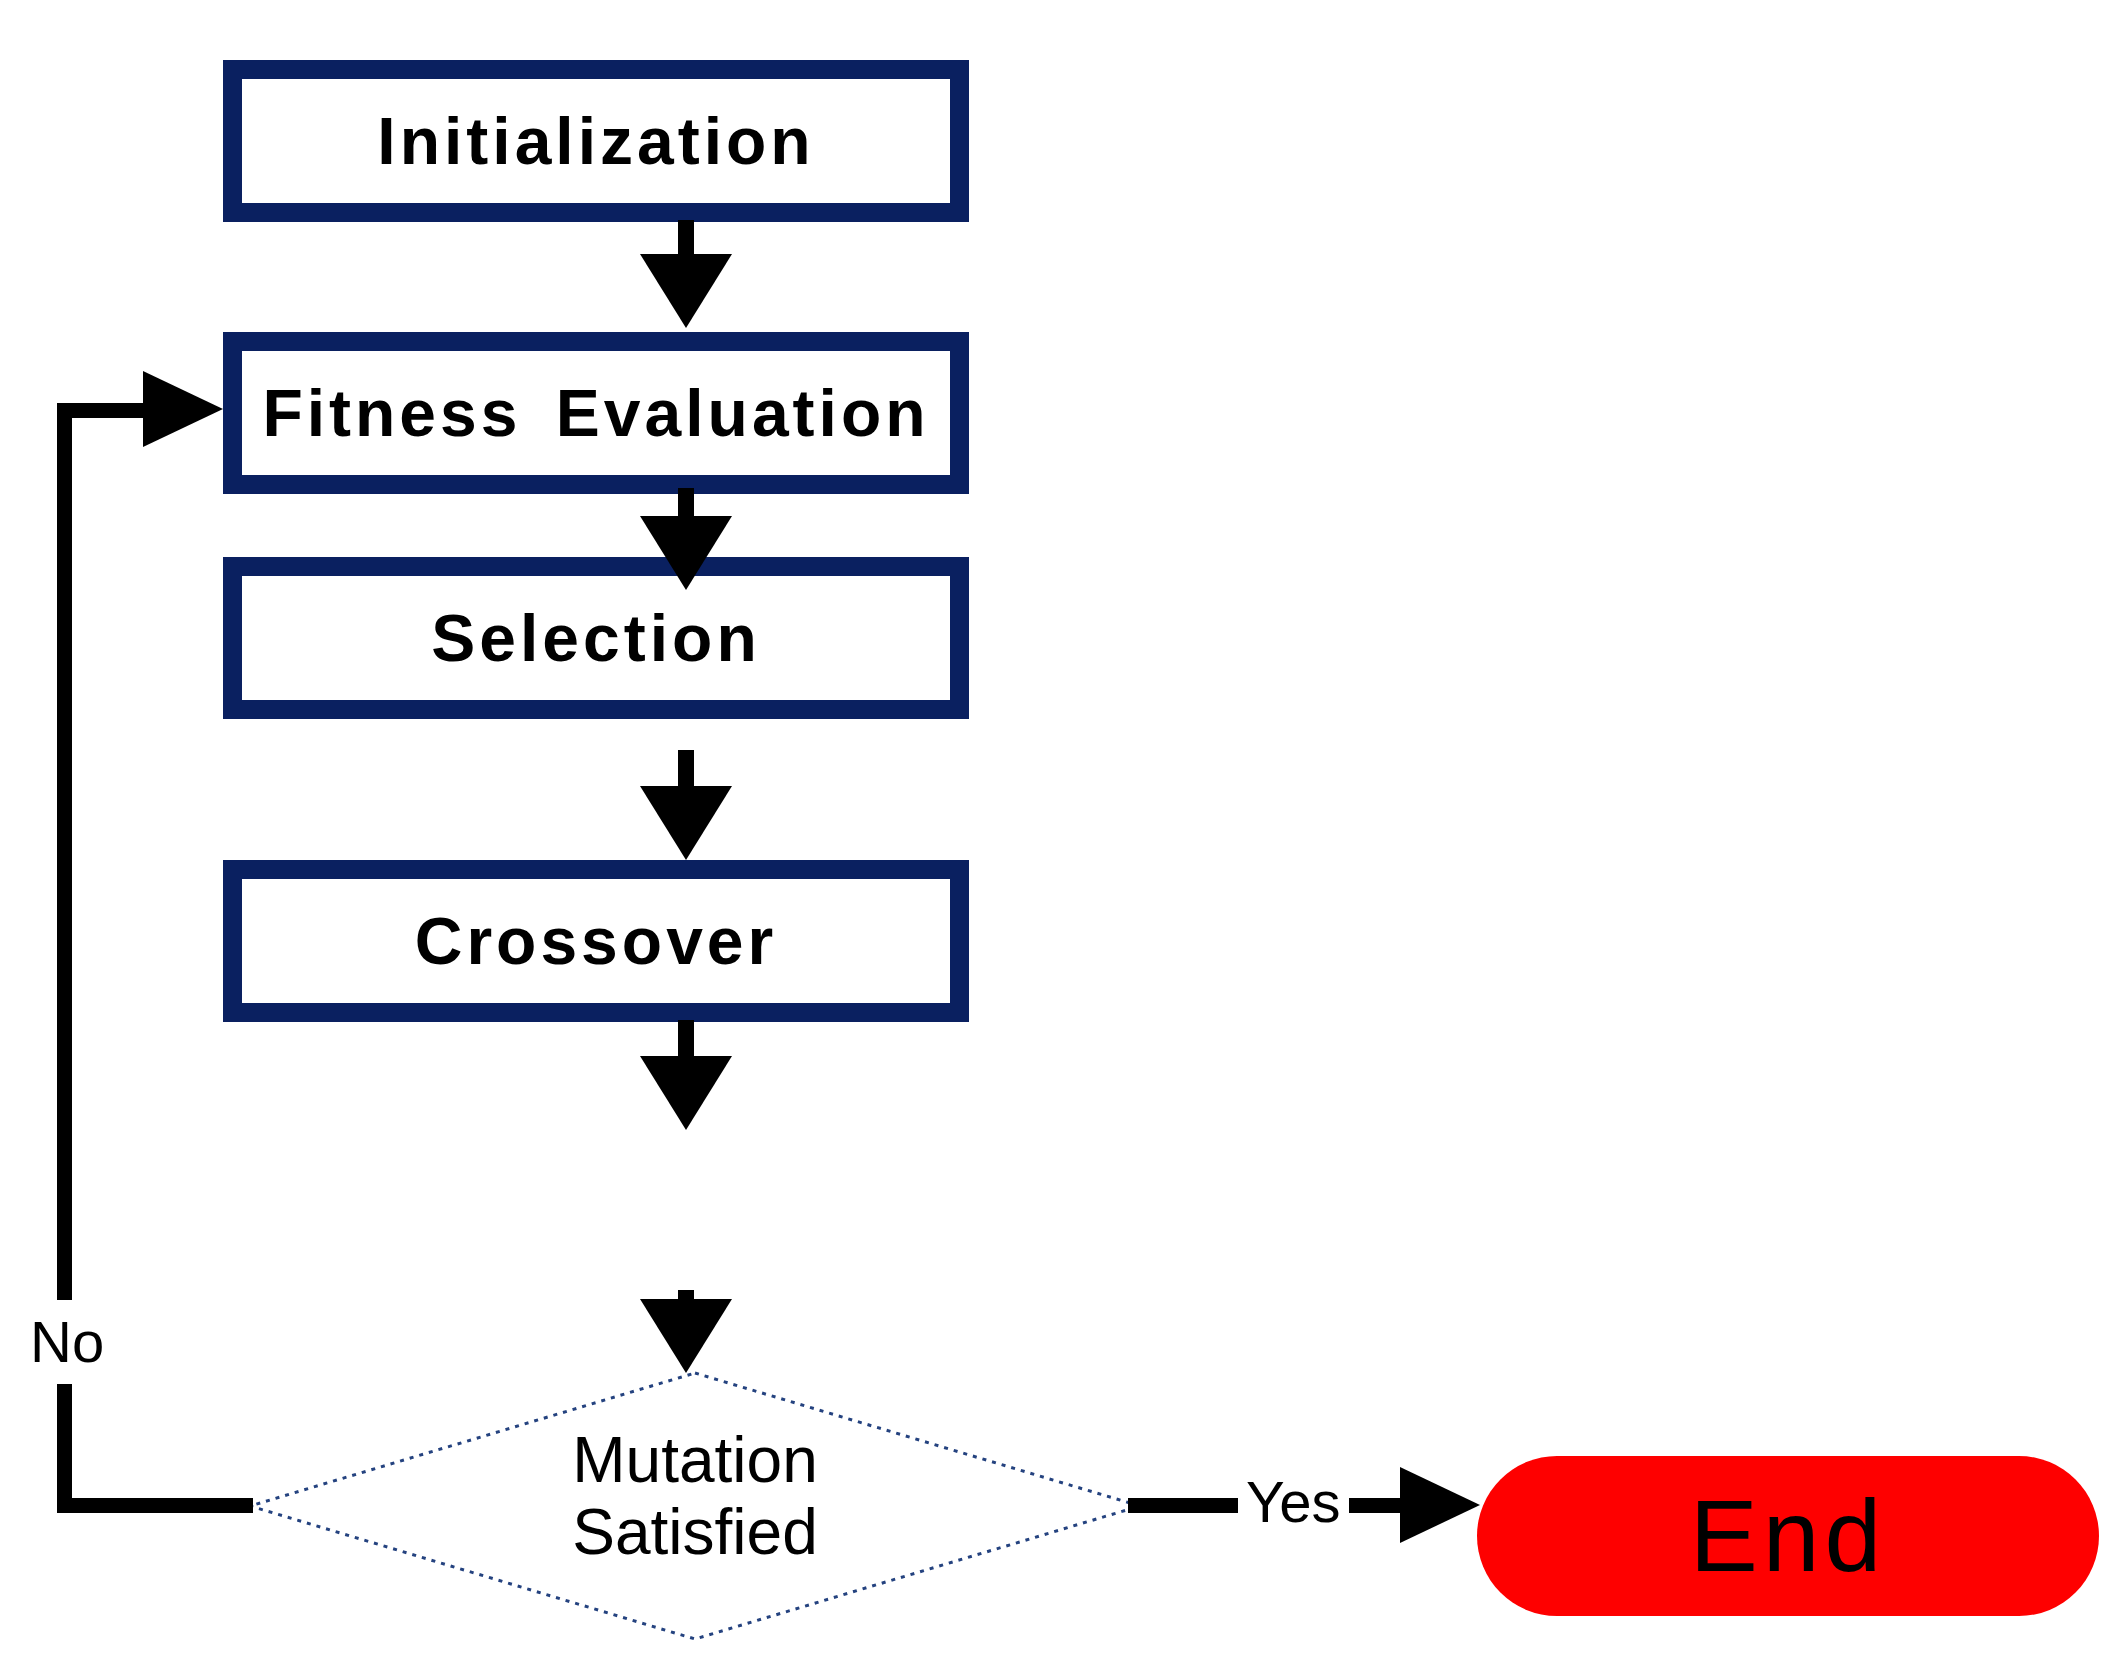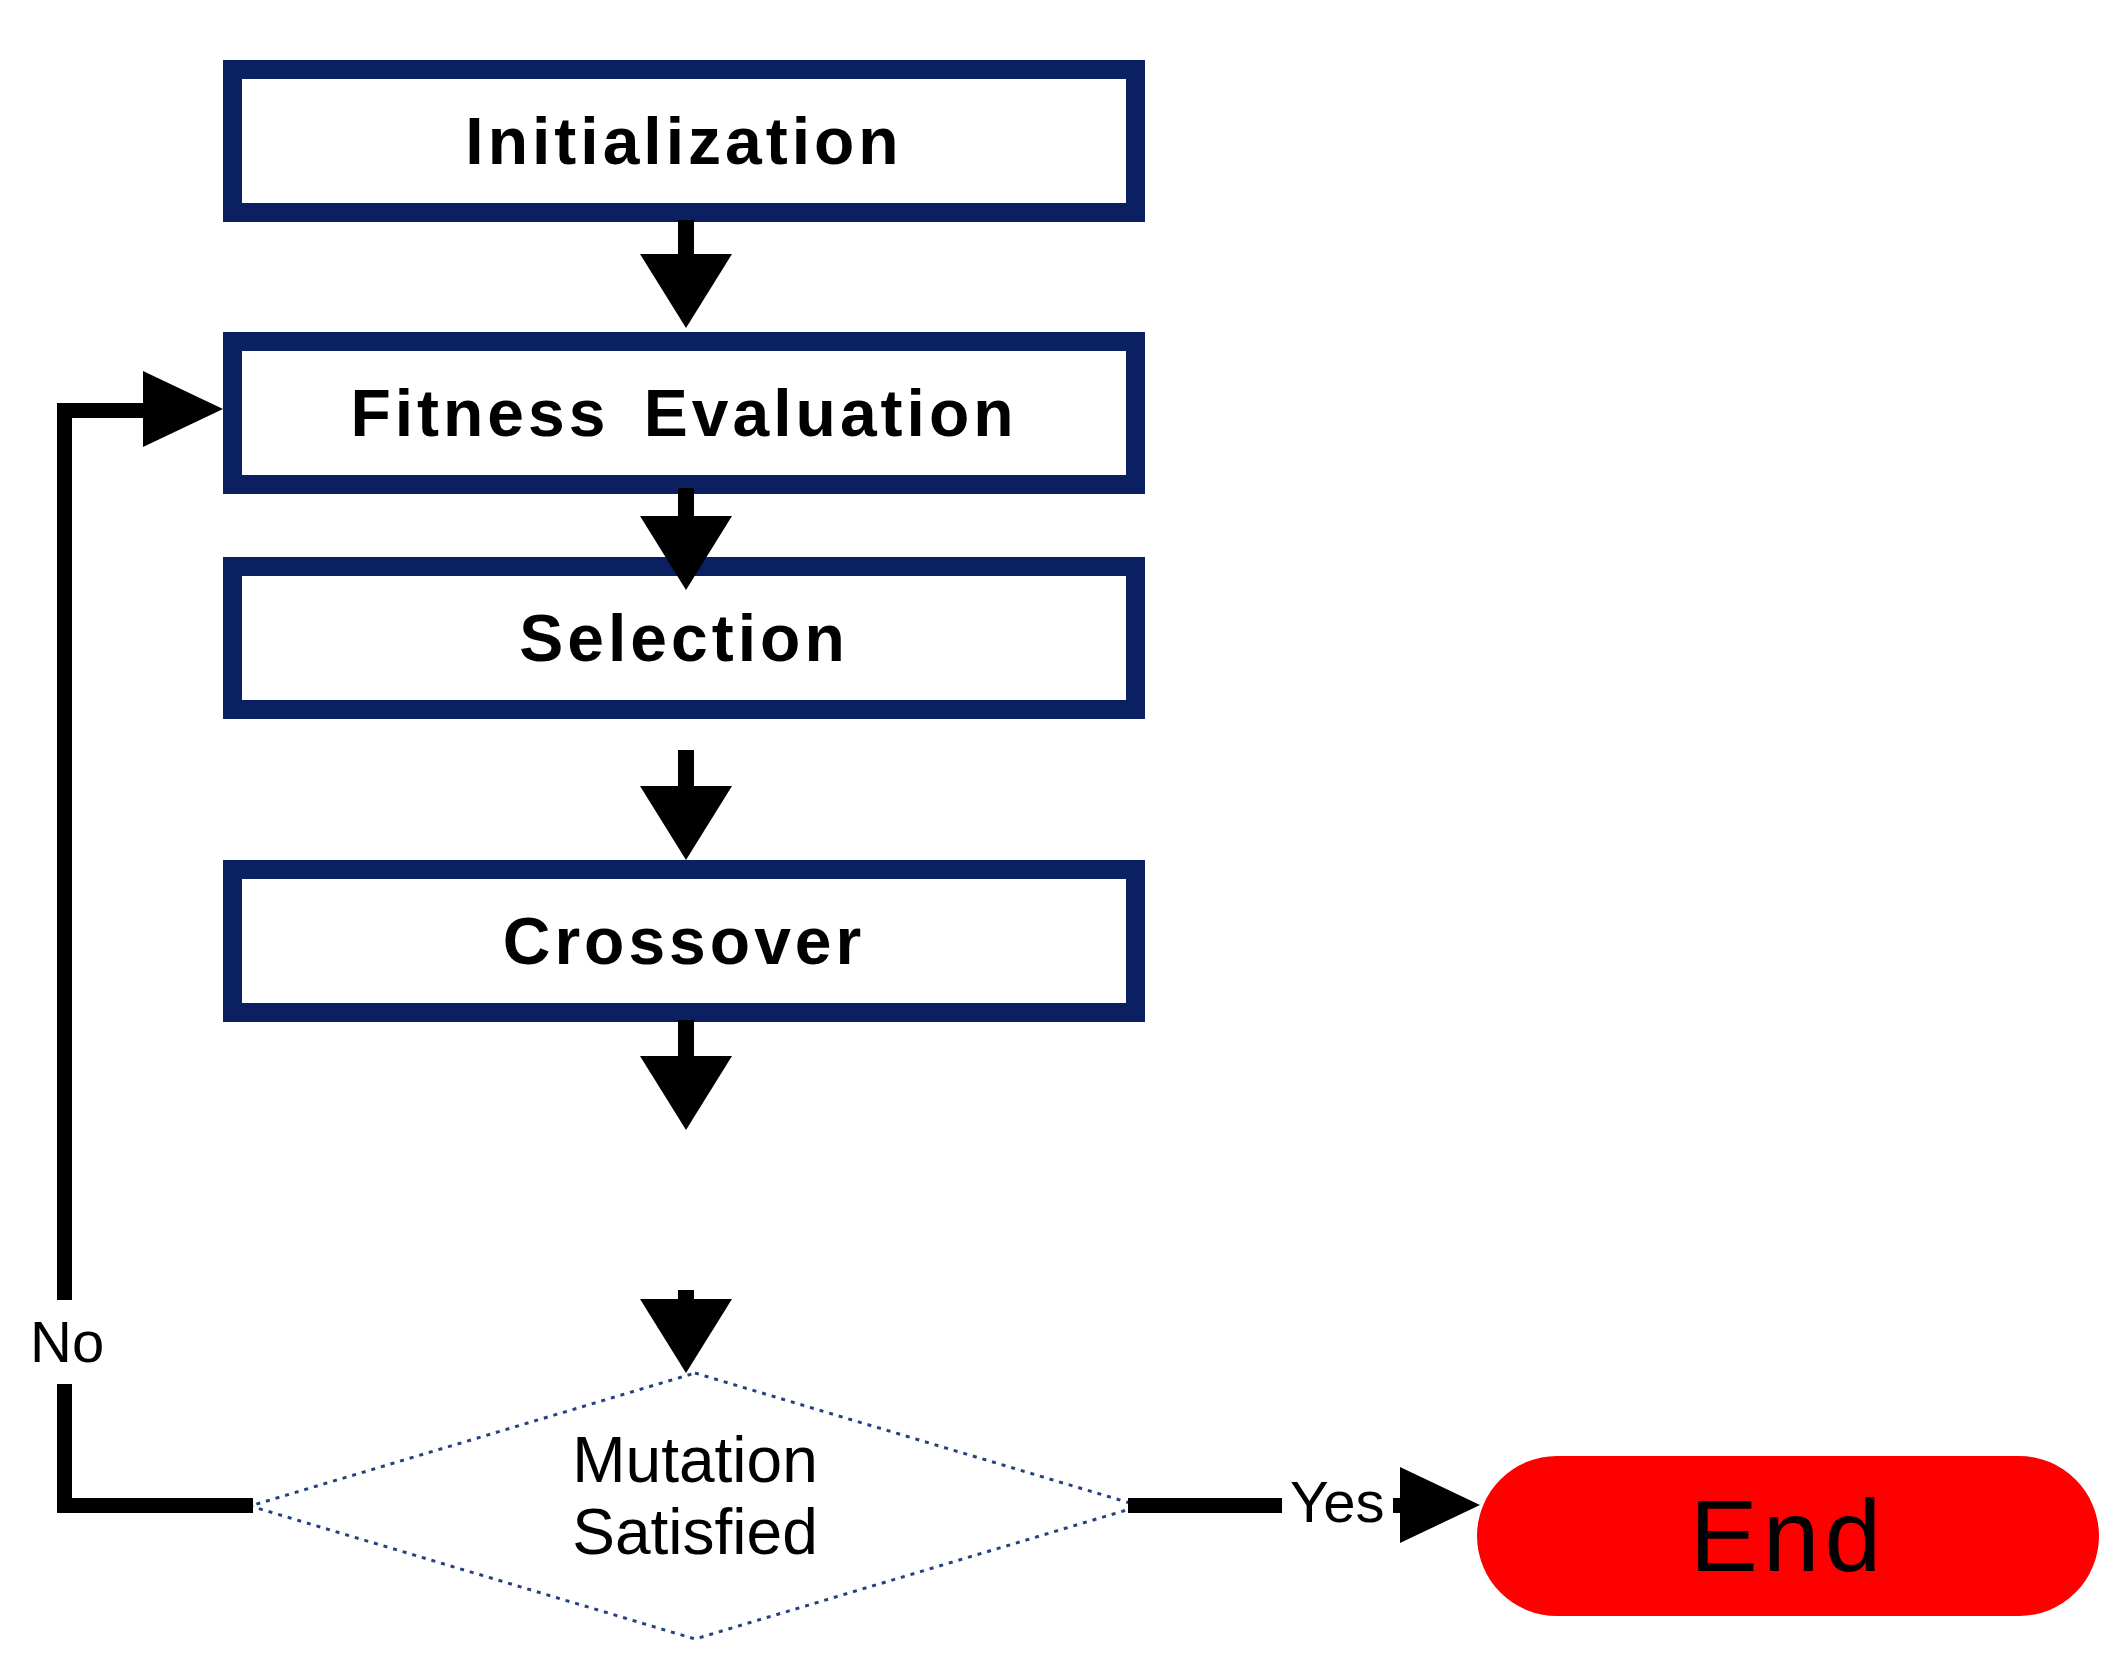--- a/index.html
+++ b/index.html
@@ -14,21 +14,21 @@
   .canvas{
     position:relative;
     width:2117px;height:1663px;
     background:var(--c-bg);
     font-family:"Liberation Sans", sans-serif;
     overflow:hidden;
   }
   
   .pbox{
     position:absolute;
-    left:223px;width:922px;height:162px;
+    left:223px;width:746px;height:162px;
     box-sizing:border-box;
     border:19px solid var(--c-box-border);
     background:#fff;
     display:flex;align-items:center;justify-content:center;
     font-size:66px;font-weight:bold;letter-spacing:4px;word-spacing:12px;
     color:var(--c-text);
     white-space:nowrap;
   }
   #box-initialization{top:60px;}
   #box-fitness{top:312px;margin-top:20px;}
@@ -71,21 +71,21 @@
     font-size:102px;font-weight:normal;letter-spacing:5px;color:var(--c-text);margin-top:16px;
   }
 
   
   .branch{
     position:absolute;background:var(--c-bg);
     font-size:58px;color:var(--c-text);
     padding:10px 8px;line-height:1.1;
   }
   #no-label{left:22px;top:1300px;}
-  #yes-label{left:1282px;top:1460px;text-align:right;}
+  #yes-label{left:1238px;top:1460px;text-align:right;}
 </style>
 </head>
 <body>
 
 <div class="canvas">
 
   <div class="pbox" id="box-initialization">
     <span>Initialization</span>
   </div>
   <div class="pbox" id="box-fitness">

